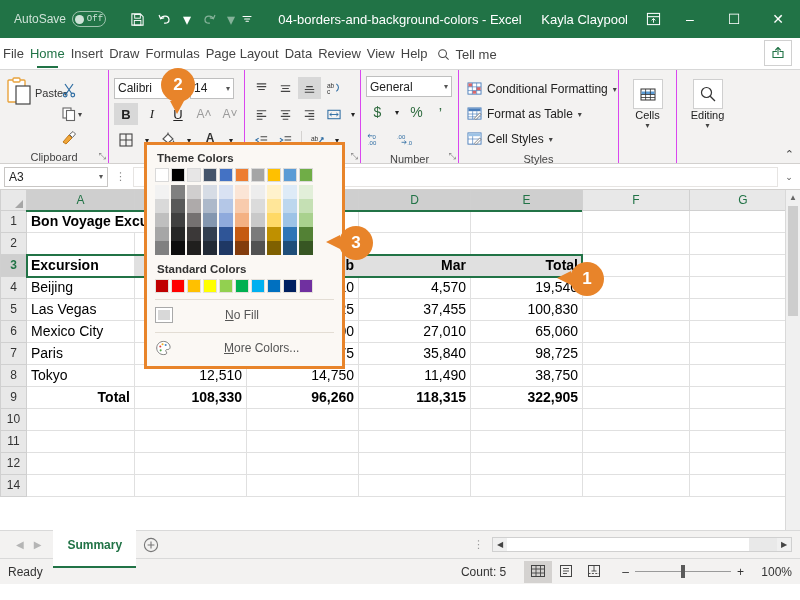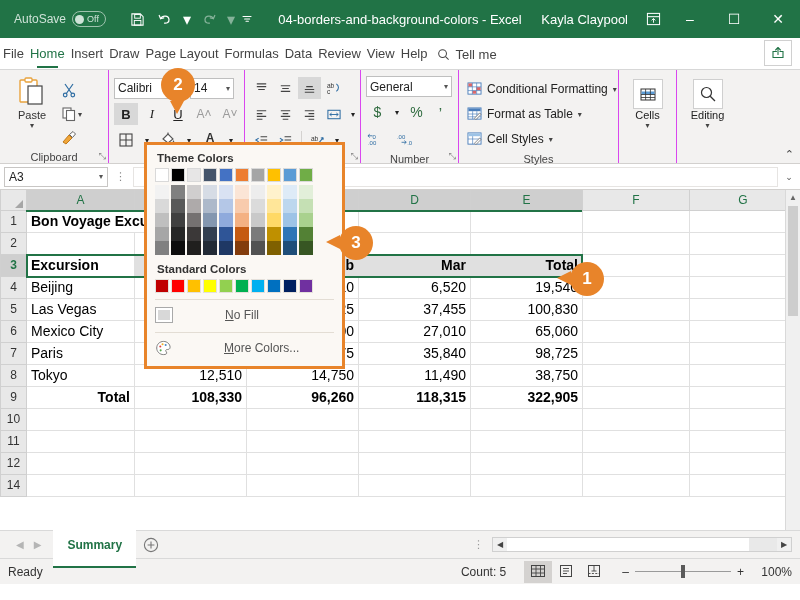--- a/index.html
+++ b/index.html
@@ -17,21 +17,21 @@
     display: flex; align-items: center; position: relative;
   }
   .autosave { display: flex; align-items: center; gap: 6px; margin-left: 14px; }
   .autosave-label { font-size: 12px; color: #cfe3d8; }
   .toggle {
     width: 34px; height: 16px; border-radius: 9px;
     border: 1px solid #9dc2ad; display: flex; align-items: center;
     padding: 0 2px; position: relative;
   }
   .toggle .knob { width: 9px; height: 9px; border-radius: 50%; background: #cfe3d8; }
-  .toggle .off { font-size: 9px; color: #cfe3d8; margin-left: 3px; }
+  .toggle .off { font-size: 9px; color: #cfe3d8; margin-left: 3px; font-family: Liberation Mono, monospace; }
   .qat { display: flex; align-items: center; gap: 2px; margin-left: 18px; }
   .qat-btn {
     width: 26px; height: 26px; display: flex; align-items: center;
     justify-content: center; color: #fff;
   }
   .qat-btn.small { width: 14px; }
   .qat-btn.dim { opacity: .45; }
   .title-text {
     position: absolute; left: 0; right: 0; text-align: center;
     font-size: 13px; pointer-events: none;
@@ -79,21 +79,21 @@
   .rgroup-label {
     font-size: 11px; color: #444; text-align: center; height: 16px;
     line-height: 16px; position: relative;
   }
   .dlg-launch {
     position: absolute; right: 2px; bottom: 1px; font-size: 9px; color: #666;
   }
 
   
   .paste-big {
-    width: 54px; display: flex; flex-direction: column; align-items: center;
+    width: 54px; display: flex; flex-direction: row; align-items: center;
     font-size: 11px; color: #333; padding-top: 2px;
   }
   .paste-icon { width: 30px; height: 32px; position: relative; }
   .clip-side { display: flex; flex-direction: column; gap: 2px; padding-top: 4px; }
   .mini-btn { height: 22px; display: flex; align-items: center; gap: 1px; padding: 0 2px; }
 
   
   .font-row { display: flex; align-items: center; gap: 2px; height: 24px; }
   .combo {
     border: 1px solid #bfbfbf; background: #fff; height: 21px;
@@ -331,22 +331,22 @@
       <span class="wbtn">☐</span>
       <span class="wbtn close">✕</span>
     </div>
   </div>
 
   <div class="tabbar">
     <span class="tab">File</span>
     <span class="tab active">Home</span>
     <span class="tab">Insert</span>
     <span class="tab">Draw</span>
+    <span class="tab">Formulas</span>
     <span class="tab">Page Layout</span>
-    <span class="tab">Formulas</span>
     <span class="tab">Data</span>
     <span class="tab">Review</span>
     <span class="tab">View</span>
     <span class="tab">Help</span>
     <span class="tellme">
       <span>
         <svg class="svgi" width="13" height="13" viewBox="0 0 14 14">
             <circle cx="6" cy="6" r="4.2" fill="none" stroke="#444" stroke-width="1.1"></circle>
             <path d="M9.2 9.2 L12.5 12.5" stroke="#444" stroke-width="1.1"></path>
           </svg>
@@ -694,21 +694,21 @@
         <td class="cell bold num gsel">Total</td>
         <td class="cell"></td>
         <td class="cell"></td>
       </tr>
 
       <tr>
         <td class="rowhdr">4</td>
         <td class="cell">Beijing</td>
         <td class="cell num">5,010</td>
         <td class="cell num">8,010</td>
-        <td class="cell num">6,520</td>
+        <td class="cell num">4,570</td>
         <td class="cell num">19,540</td>
         <td class="cell"></td>
         <td class="cell"></td>
       </tr>
 
       <tr>
         <td class="rowhdr">5</td>
         <td class="cell">Las Vegas</td>
         <td class="cell num">36,250</td>
         <td class="cell num">27,125</td>

